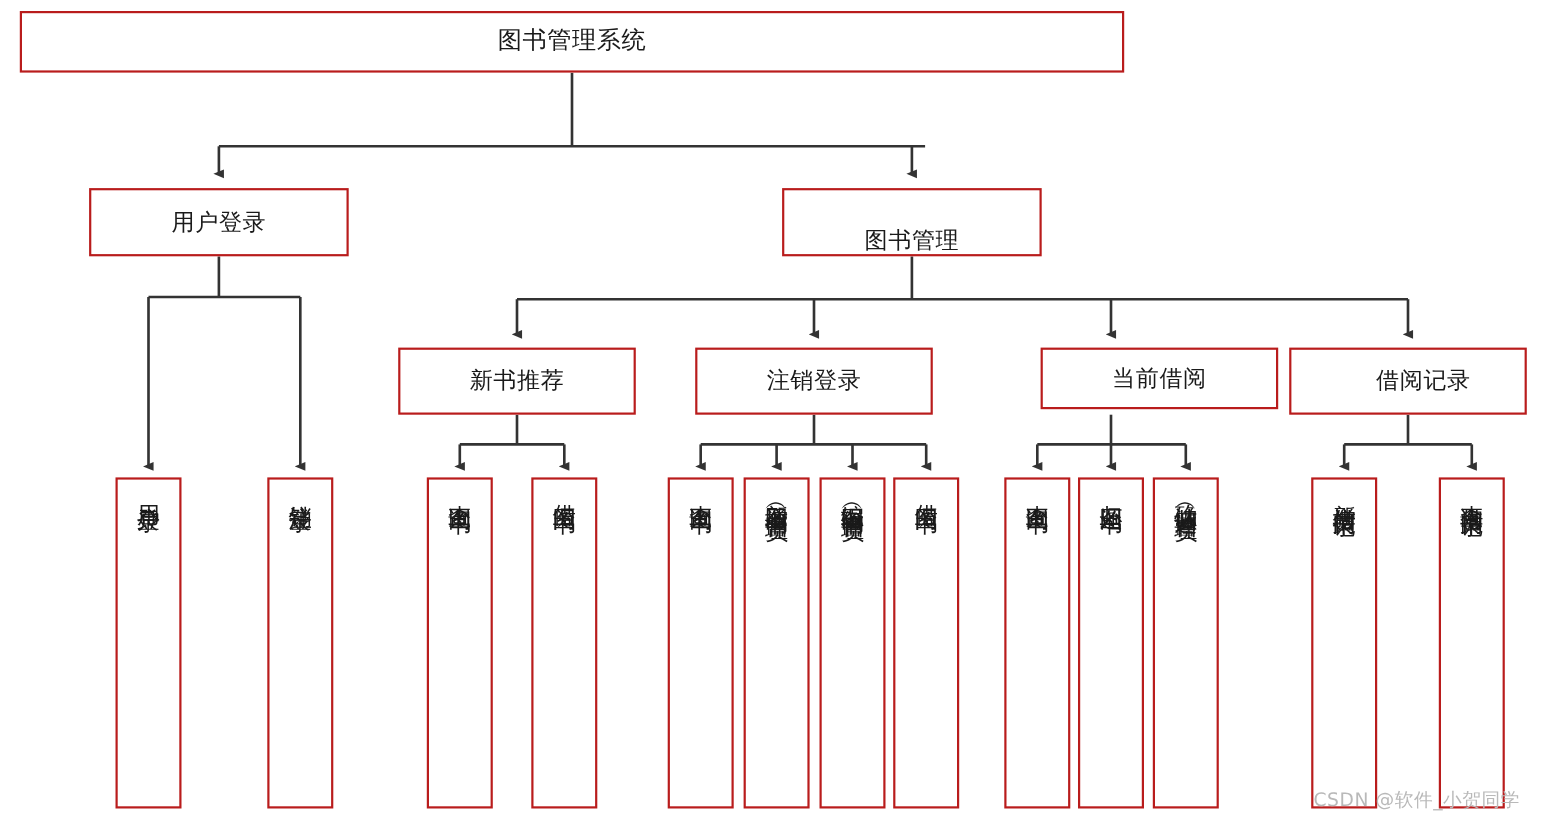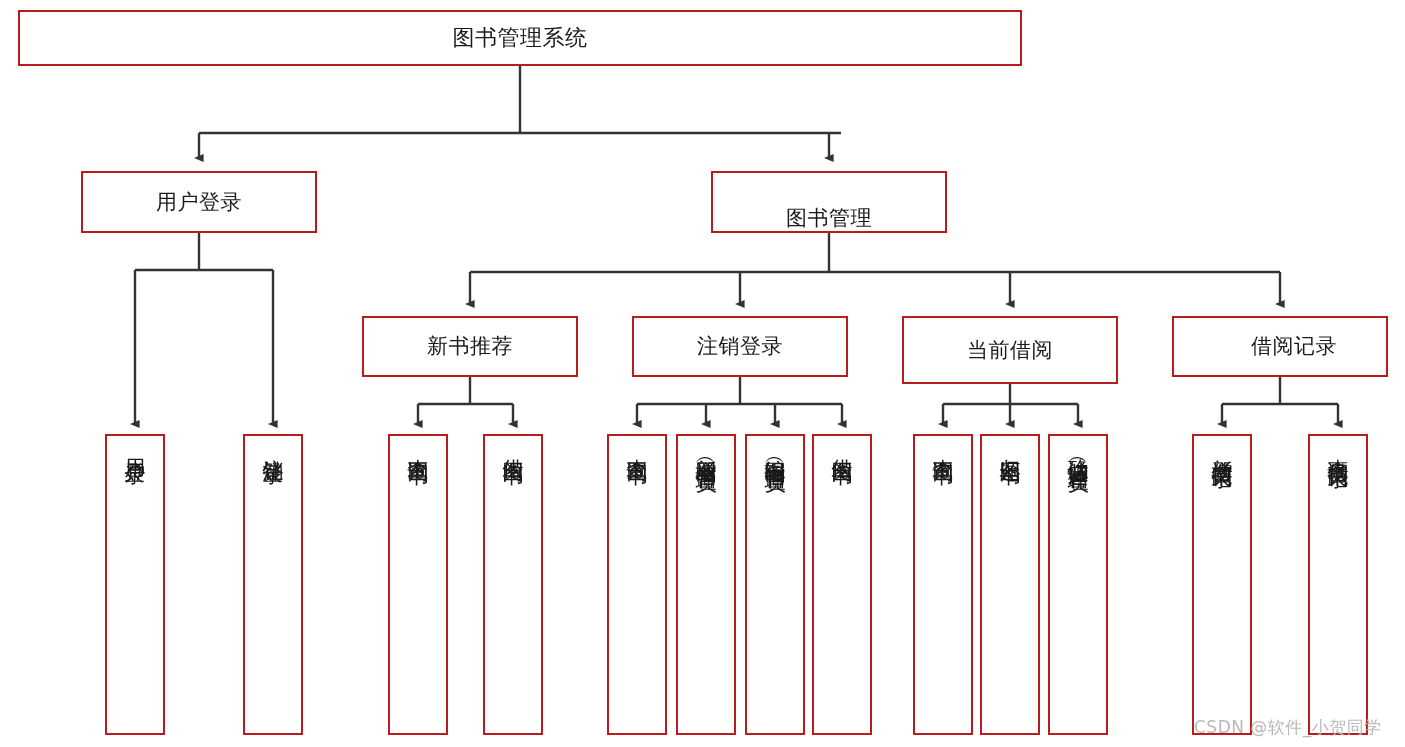--- a/index.html
+++ b/index.html
@@ -136,21 +136,21 @@
   <div class="node horiz" style="left:711px; top:171px; width:236px; height:62px;align-items:flex-end;">
     <span class="label">图书管理</span>
   </div>
 
   <div class="node horiz" style="left:362px; top:316px; width:216px; height:61px;justify-content:center;">
     <span class="label">新书推荐</span>
   </div>
   <div class="node horiz" style="left:632px; top:316px; width:216px; height:61px;">
     <span class="label">注销登录</span>
   </div>
-  <div class="node horiz" style="left:902px; top:316px; width:216px; height:68px;">
+  <div class="node horiz" style="left:946px; top:316px; width:216px; height:56px;">
     <span class="label">当前借阅</span>
   </div>
   <div class="node horiz" style="left:1172px; top:316px; width:216px; height:61px;padding-left:28px;">
     <span class="label">借阅记录</span>
   </div>
 
   <div class="node vert" style="left:105px; top:434px; width:60px; height:301px;">
     <span class="label">用户登录</span>
   </div>
   <div class="node vert" style="left:243px; top:434px; width:60px; height:301px;">

